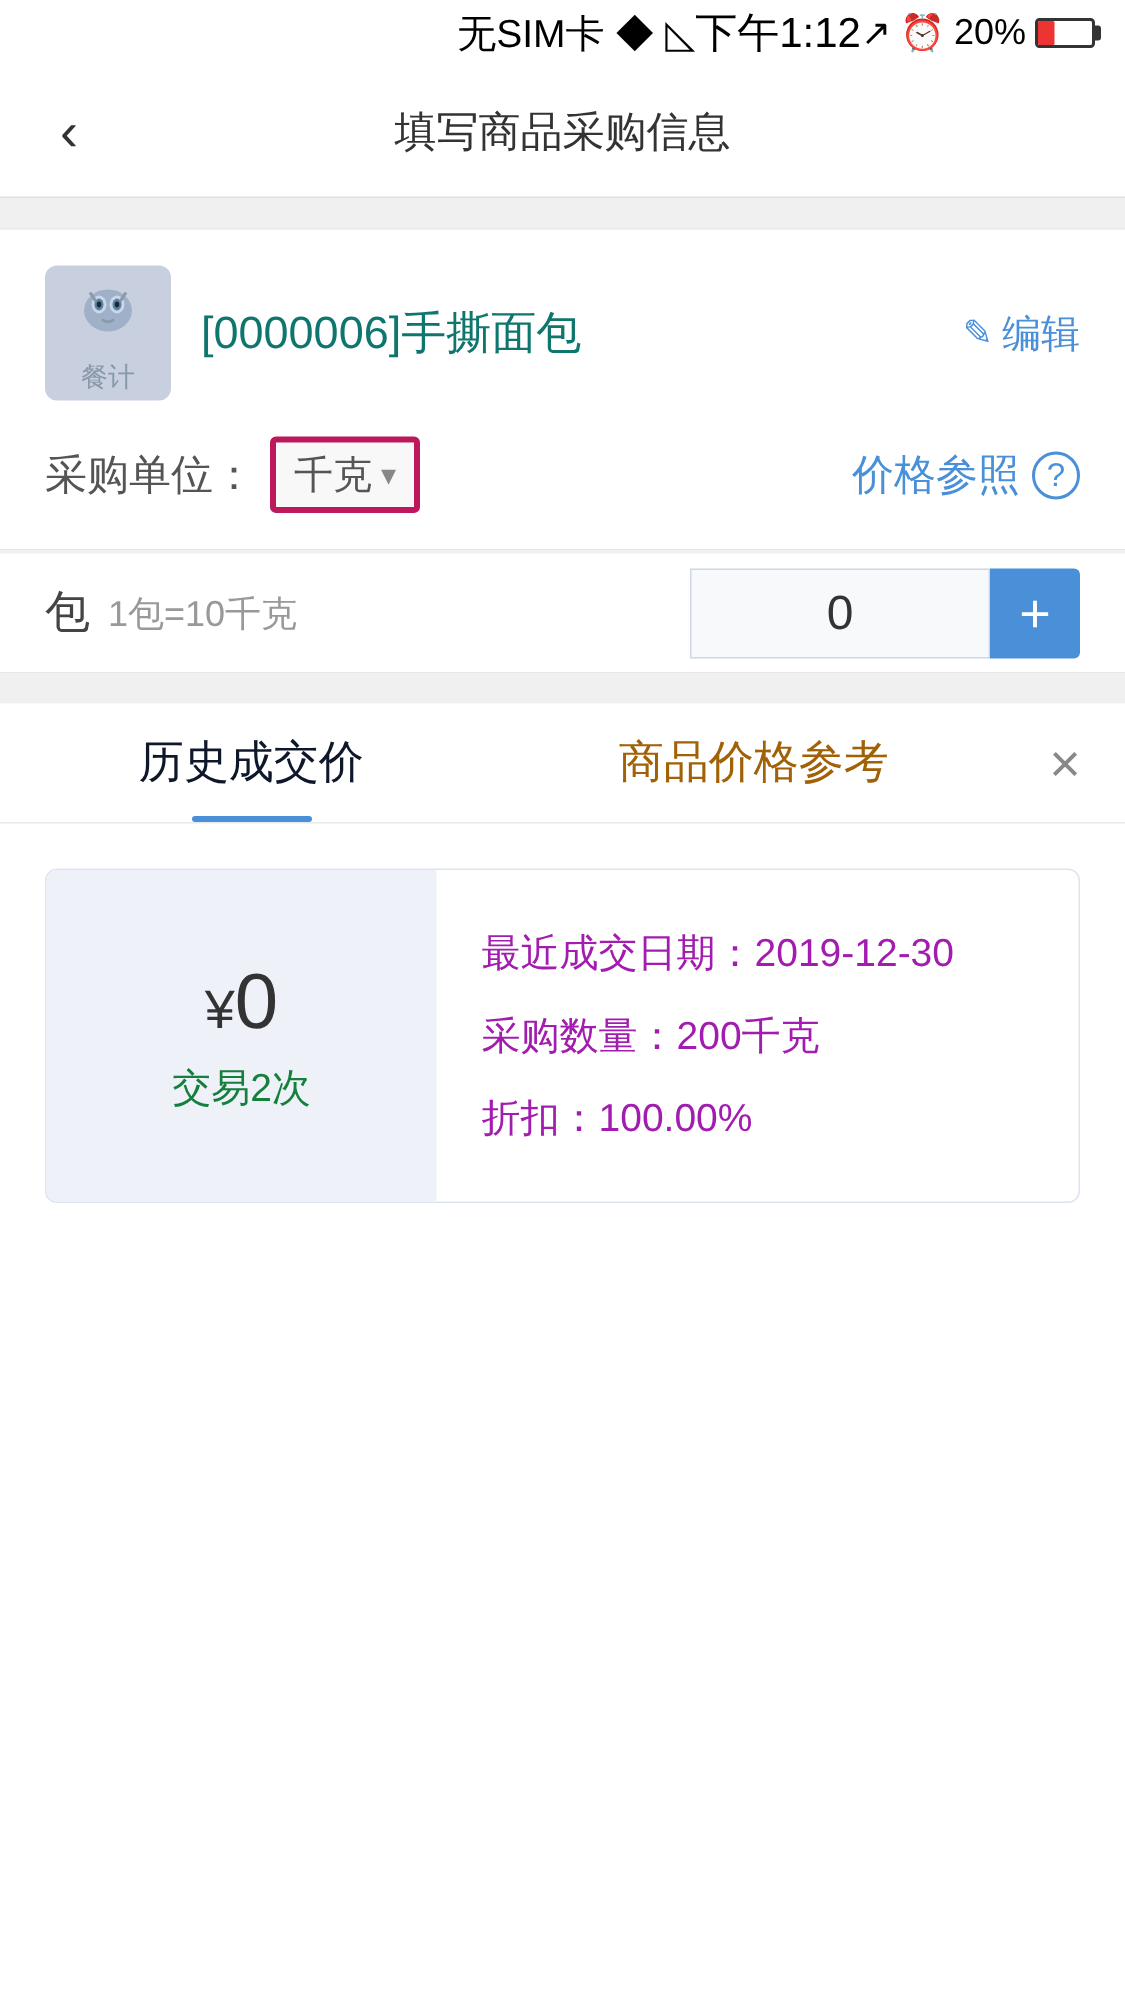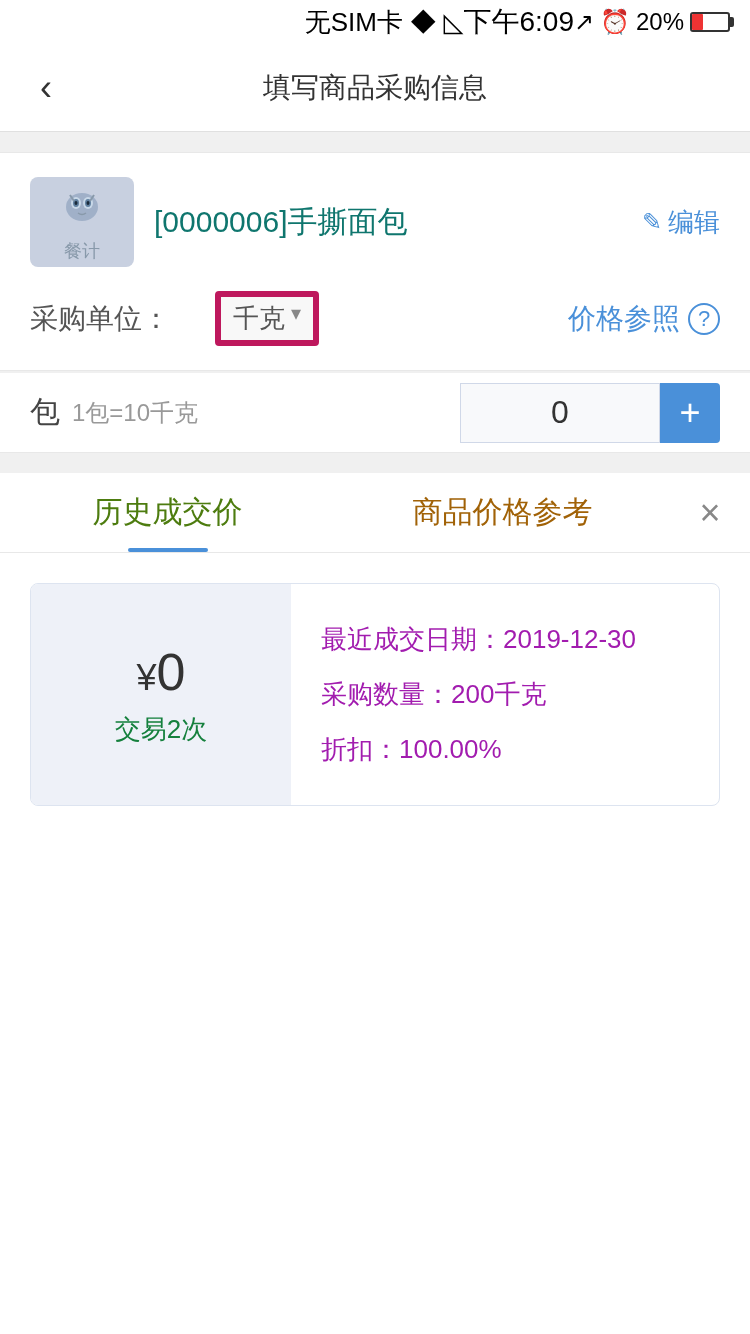--- a/index.html
+++ b/index.html
@@ -106,21 +106,21 @@
       align-items: center;
       justify-content: space-between;
       margin-bottom: 24px;
     }
     .product-left {
       display: flex;
       align-items: center;
       gap: 20px;
     }
     .product-img {
-      width: 104px;
+      width: 84px;
       height: 90px;
       background: #c8d0e0;
       border-radius: 8px;
       display: flex;
       align-items: center;
       justify-content: center;
       position: relative;
       overflow: hidden;
     }
     .product-img-inner {
@@ -161,29 +161,28 @@
     }
     .unit-label {
       font-size: 28px;
       color: #555;
       display: flex;
       align-items: center;
       gap: 10px;
     }
     .unit-select {
       display: inline-flex;
-      align-items: flex-start;
-      border: 6px solid #be185d;
+      align-items: center;
+      border: 4px solid #be185d;
       border-radius: 4px;
       padding: 4px 12px;
       font-size: 26px;
       color: #555;
       background: #f8f8f8;
       cursor: pointer;
-      margin-left: 35px;
     }
     .unit-select-arrow {
       margin-left: 6px;
       font-size: 20px;
       color: #888;
     }
     .price-ref {
       display: flex;
       align-items: center;
       gap: 8px;
@@ -277,21 +276,21 @@
       display: flex;
       align-items: center;
       justify-content: center;
       height: 100%;
       font-size: 30px;
       color: #a16207;
       cursor: pointer;
       position: relative;
     }
     .tab-item.active {
-      color: #4d7c0f;
+      color: #0f172a;
     }
     .tab-underline {
       position: absolute;
       bottom: 0;
       left: 50%;
       transform: translateX(-50%);
       width: 80px;
       height: 4px;
       background: #4a90d9;
       border-radius: 2px;
@@ -361,21 +360,21 @@
       min-height: 600px;
     }
   </style>
 </head>
 <body>
 
 <div class="status-bar">
   <div class="status-left">
     <span>无SIM卡 ◆ ◺</span>
   </div>
-  <div class="status-center">下午6:09</div>
+  <div class="status-center">下午1:12</div>
   <div class="status-right">
     <span>↗</span>
     <span>⏰</span>
     <span>20%</span>
     <span class="battery">
       <span class="battery-fill"></span>
     </span>
   </div>
 </div>
 

